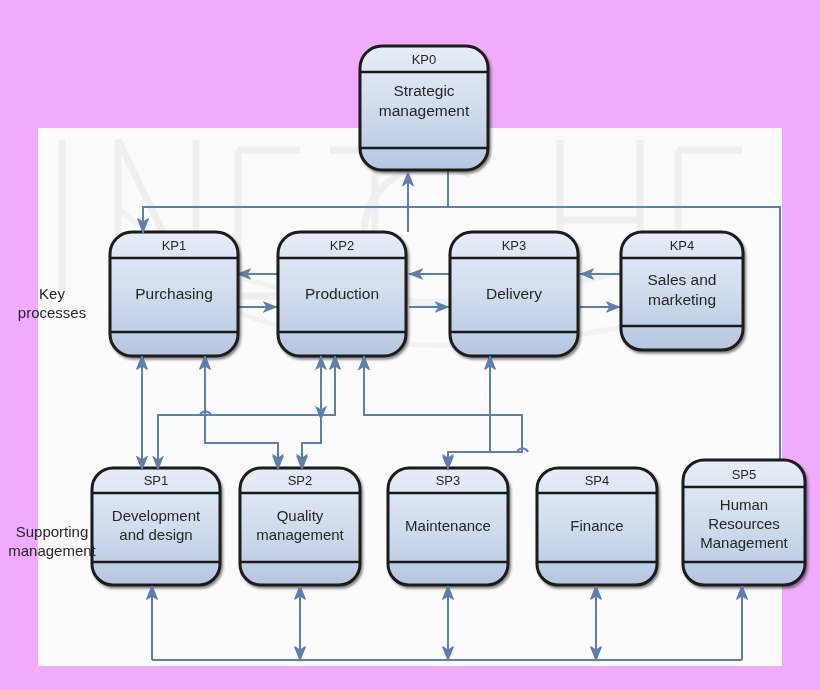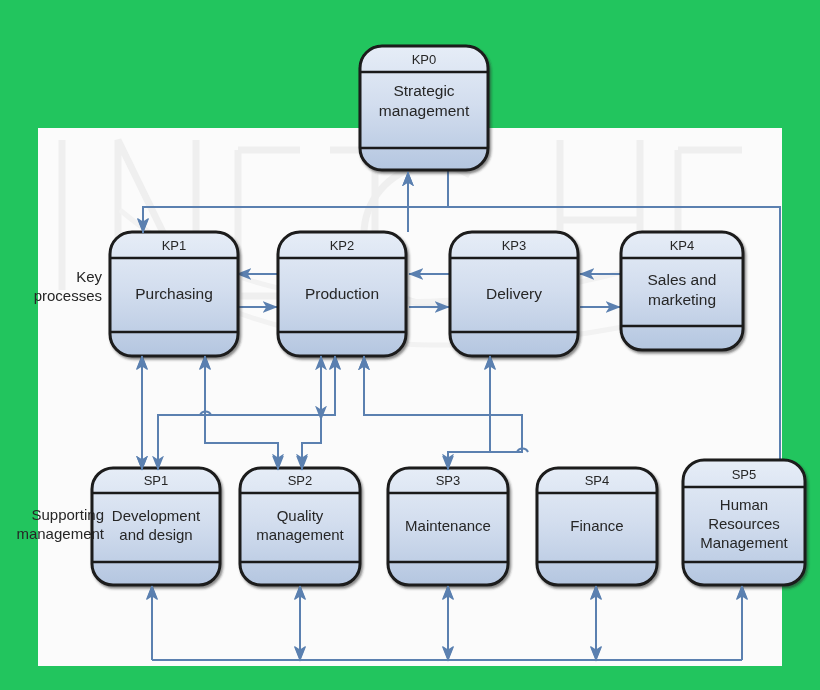--- a/index.html
+++ b/index.html
@@ -2,29 +2,30 @@
 <html><head>
 <meta charset="utf-8">
 <style>
   html,body{margin:0;padding:0;}
   body{
     width:820px;height:690px;
     background:#ffffff;
     font-family:"Liberation Sans", sans-serif;
     overflow:hidden;
   }
-  #stage{position:relative;width:820px;height:690px;background:#22c55e;}
+  #stage{position:relative;width:820px;height:690px;background:#f0abfc;}
   #diagram{position:absolute;left:0;top:0;width:820px;height:690px;display:block;}
   .side-label{
     position:absolute;
     font-size:15px;
     color:#262626;
-    text-align:right;
+    text-align:center;
     line-height:19px;
     white-space:pre-line;
+    margin-top:17px;
   }
   #label-key{left:2px;top:267px;width:100px;}
   #label-sup{left:0px;top:505px;width:104px;}
 </style>
 </head>
 <body>
 
 <div id="stage">
 
   <svg id="diagram" viewBox="0 0 820 690">

